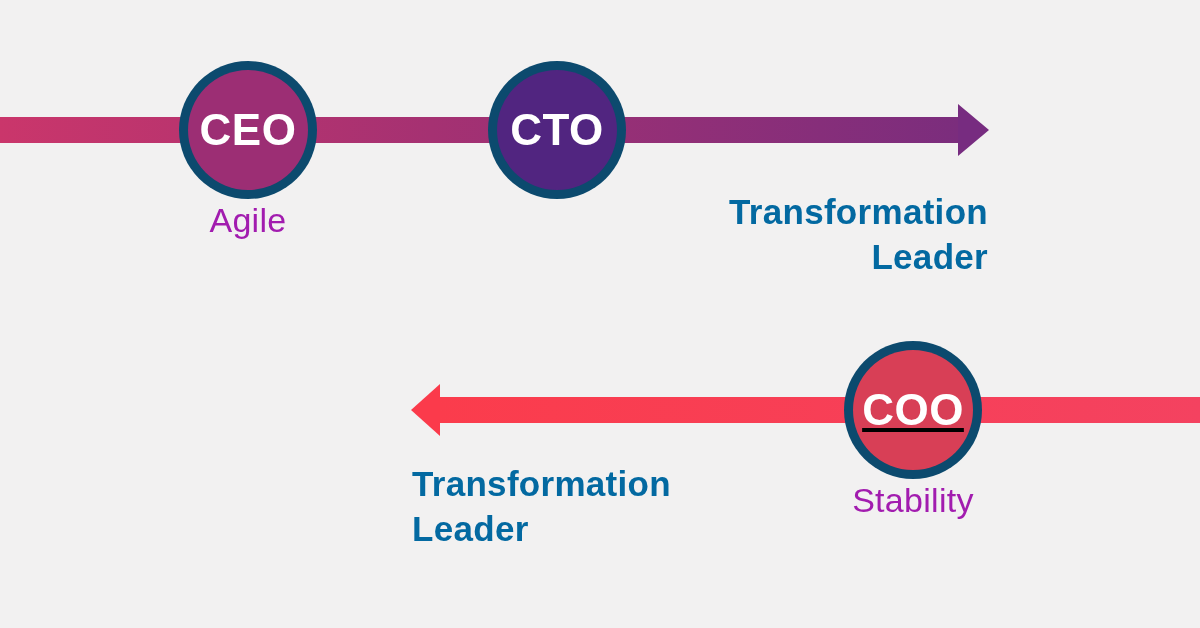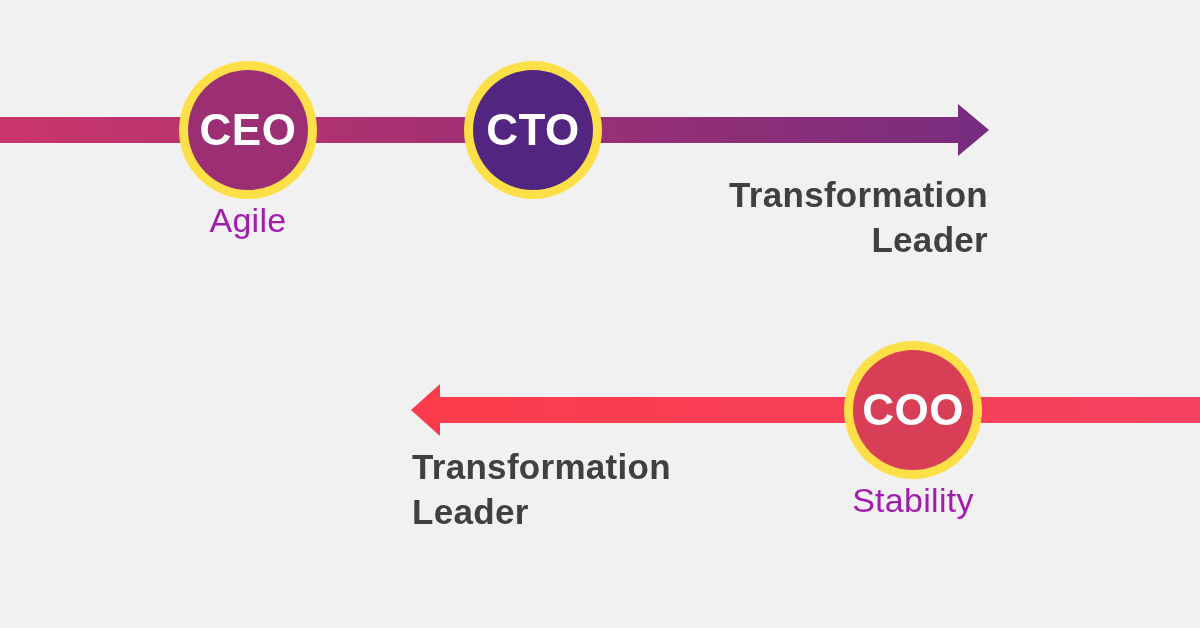--- a/index.html
+++ b/index.html
@@ -28,50 +28,50 @@
   }
   .head-left{
     position:absolute;left:411px;top:384px;width:0;height:0;
     border-top:26px solid transparent;
     border-bottom:26px solid transparent;
     border-right:29px solid #fb3a4b;
   }
   
   .ring{
     position:absolute;width:138px;height:138px;border-radius:50%;
-    background:#fde047;
+    background:#0c4a6e;
     display:flex;align-items:center;justify-content:center;text-align:center;
   }
   .disc{
     width:120px;height:120px;border-radius:50%;
     display:flex;align-items:center;justify-content:center;
   }
   .disc-ceo{background:#9c2e74;}
   .disc-cto{background:#512580;}
   .disc-coo{background:#d83f56;}
   .role{
     color:#ffffff;font-size:44px;font-weight:600;letter-spacing:.5px;
   }
   .ring-ceo{left:179px;top:61px;}
-  .ring-cto{left:464px;top:61px;}
-  .ring-coo{left:844px;top:341px;}
+  .ring-cto{left:488px;top:61px;}
+  .ring-coo{left:844px;top:341px;text-decoration:underline;}
   
   .descriptor{
     position:absolute;width:300px;text-align:center;
     font-size:34px;line-height:44px;letter-spacing:.3px;
     color:#a21caf;
   }
   .descriptor-ceo{left:98px;top:198px;}
   .descriptor-cto{left:397px;top:198px;}
   .descriptor-coo{left:763px;top:478px;}
   
   .flow-label{
     position:absolute;
     font-size:35px;line-height:45px;font-weight:700;
-    letter-spacing:.3px;color:#404040;
+    letter-spacing:.3px;color:#0369a1;margin-top:17px;
   }
   .flow-label-top{left:638px;top:172px;width:350px;text-align:right;}
   .flow-label-bottom{left:412px;top:444px;width:420px;text-align:left;}
 </style>
 </head>
 <body>
 
 <div class="canvas">
 
   <div class="shaft shaft-top"></div>

